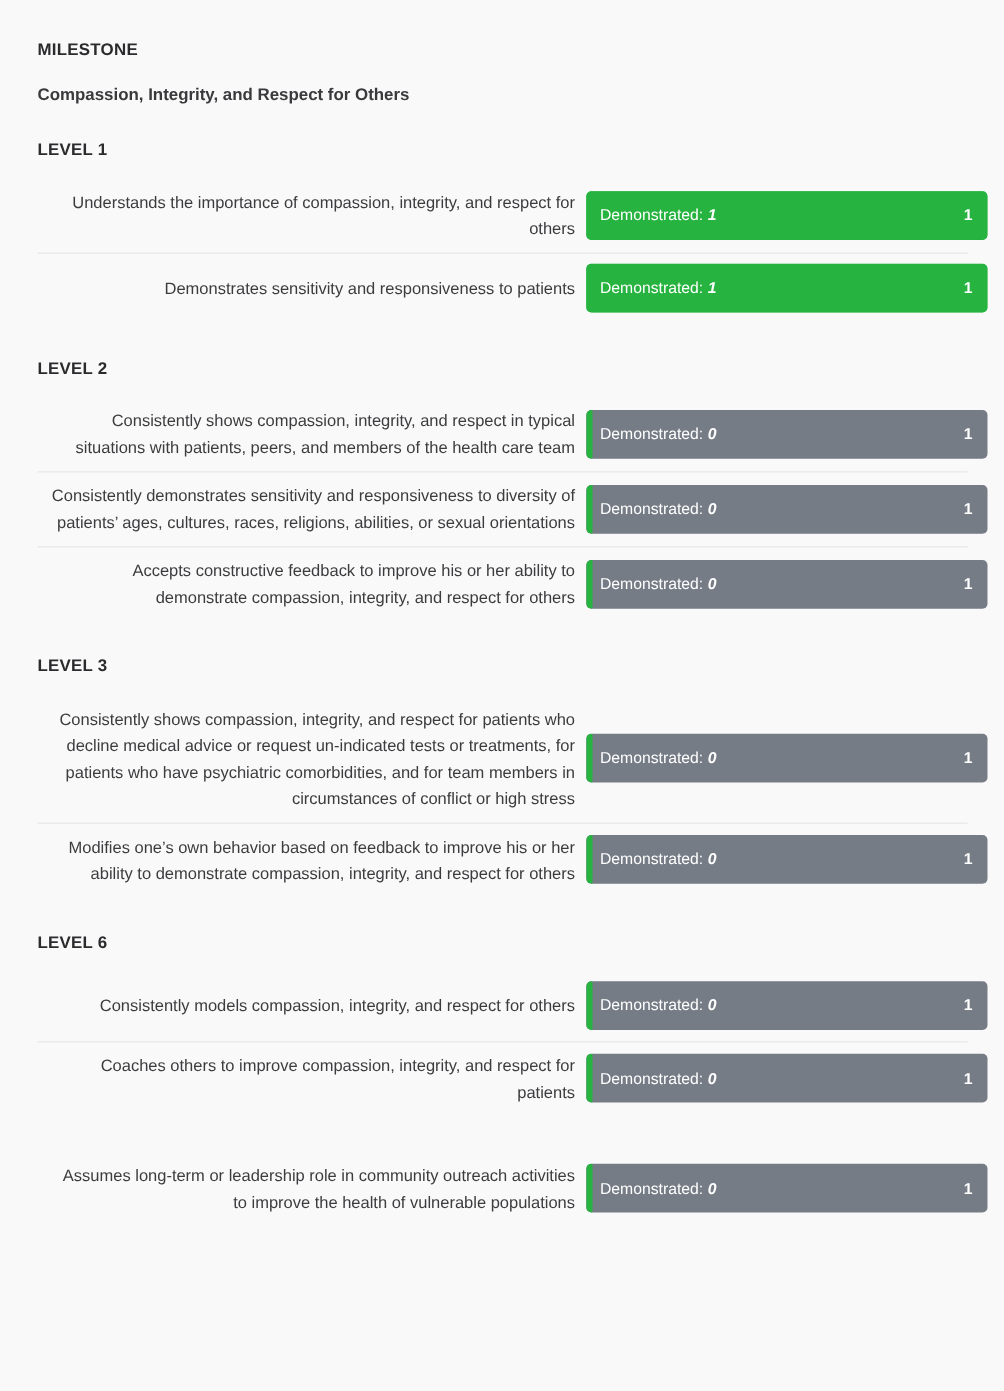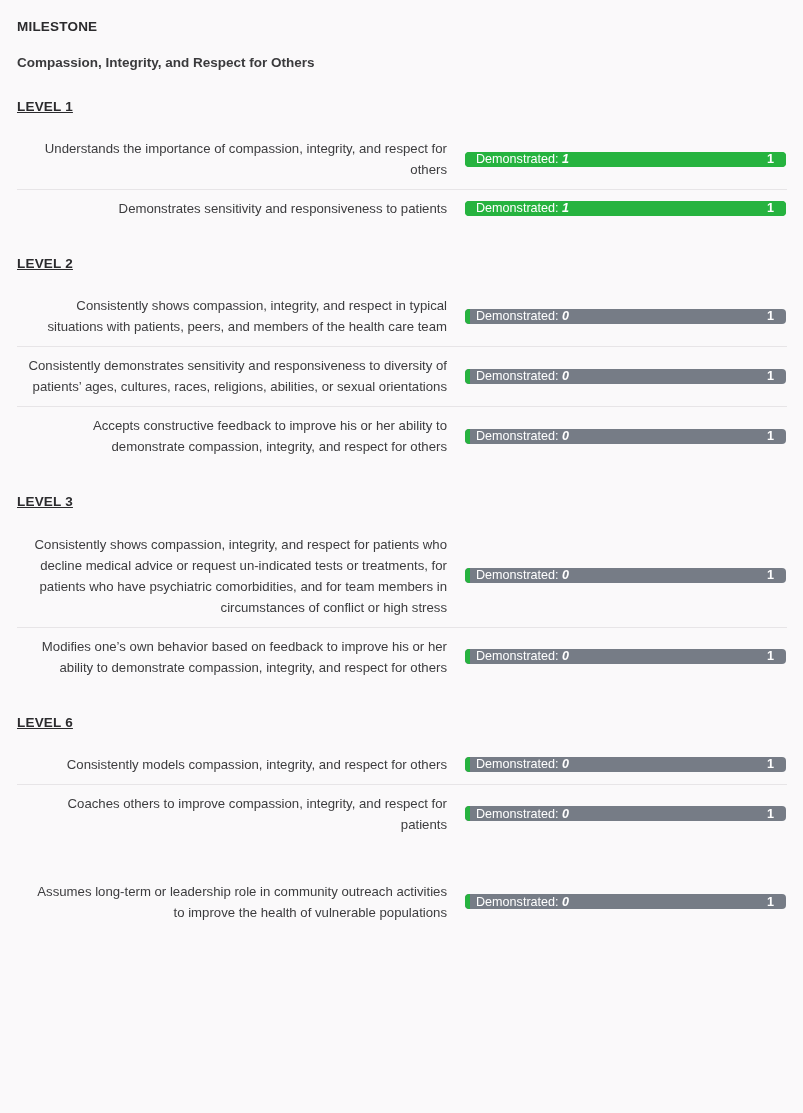--- a/index.html
+++ b/index.html
@@ -11,21 +11,21 @@
     font-family: "Liberation Sans", sans-serif;
     -webkit-font-smoothing: antialiased;
   }
 
   .page {
     width: 803px;
     height: 1113px;
     background: #faf9fa;
     position: relative;
     overflow: hidden;
-    padding: 3px;
+    padding: 16px;
   }
 
   
   .ms-header {
     padding: 16px 14px 0 14px;
   }
   .ms-label {
     font-size: 13.5px;
     font-weight: bold;
     letter-spacing: 0.2px;
@@ -45,21 +45,20 @@
   .level-block.first { margin-top: 27px; }
 
   .level-heading {
     font-size: 13.5px;
     font-weight: bold;
     letter-spacing: 0.2px;
     color: #2b2b2d;
     padding: 0 14px;
     line-height: 1.2;
     margin-bottom: 14px;
-    text-decoration: underline;
   }
 
   .rows { padding: 0; }
 
   
   .row {
     display: flex;
     align-items: center;
     position: relative;
     padding: 9px 14px 9px 24px;
@@ -89,21 +88,21 @@
     flex: 1 1 auto;
     display: flex;
     justify-content: flex-end;
     padding-left: 1px;
   }
 
   
   .bar {
     position: relative;
     width: 321px;
-    height: 15px;
+    height: 39px;
     border-radius: 4px;
     background: #767c86;
     overflow: hidden;
     display: flex;
     align-items: center;
     flex: 0 0 321px;
   }
   .bar.full { background: #26b33f; }
 
   .bar-fill {

